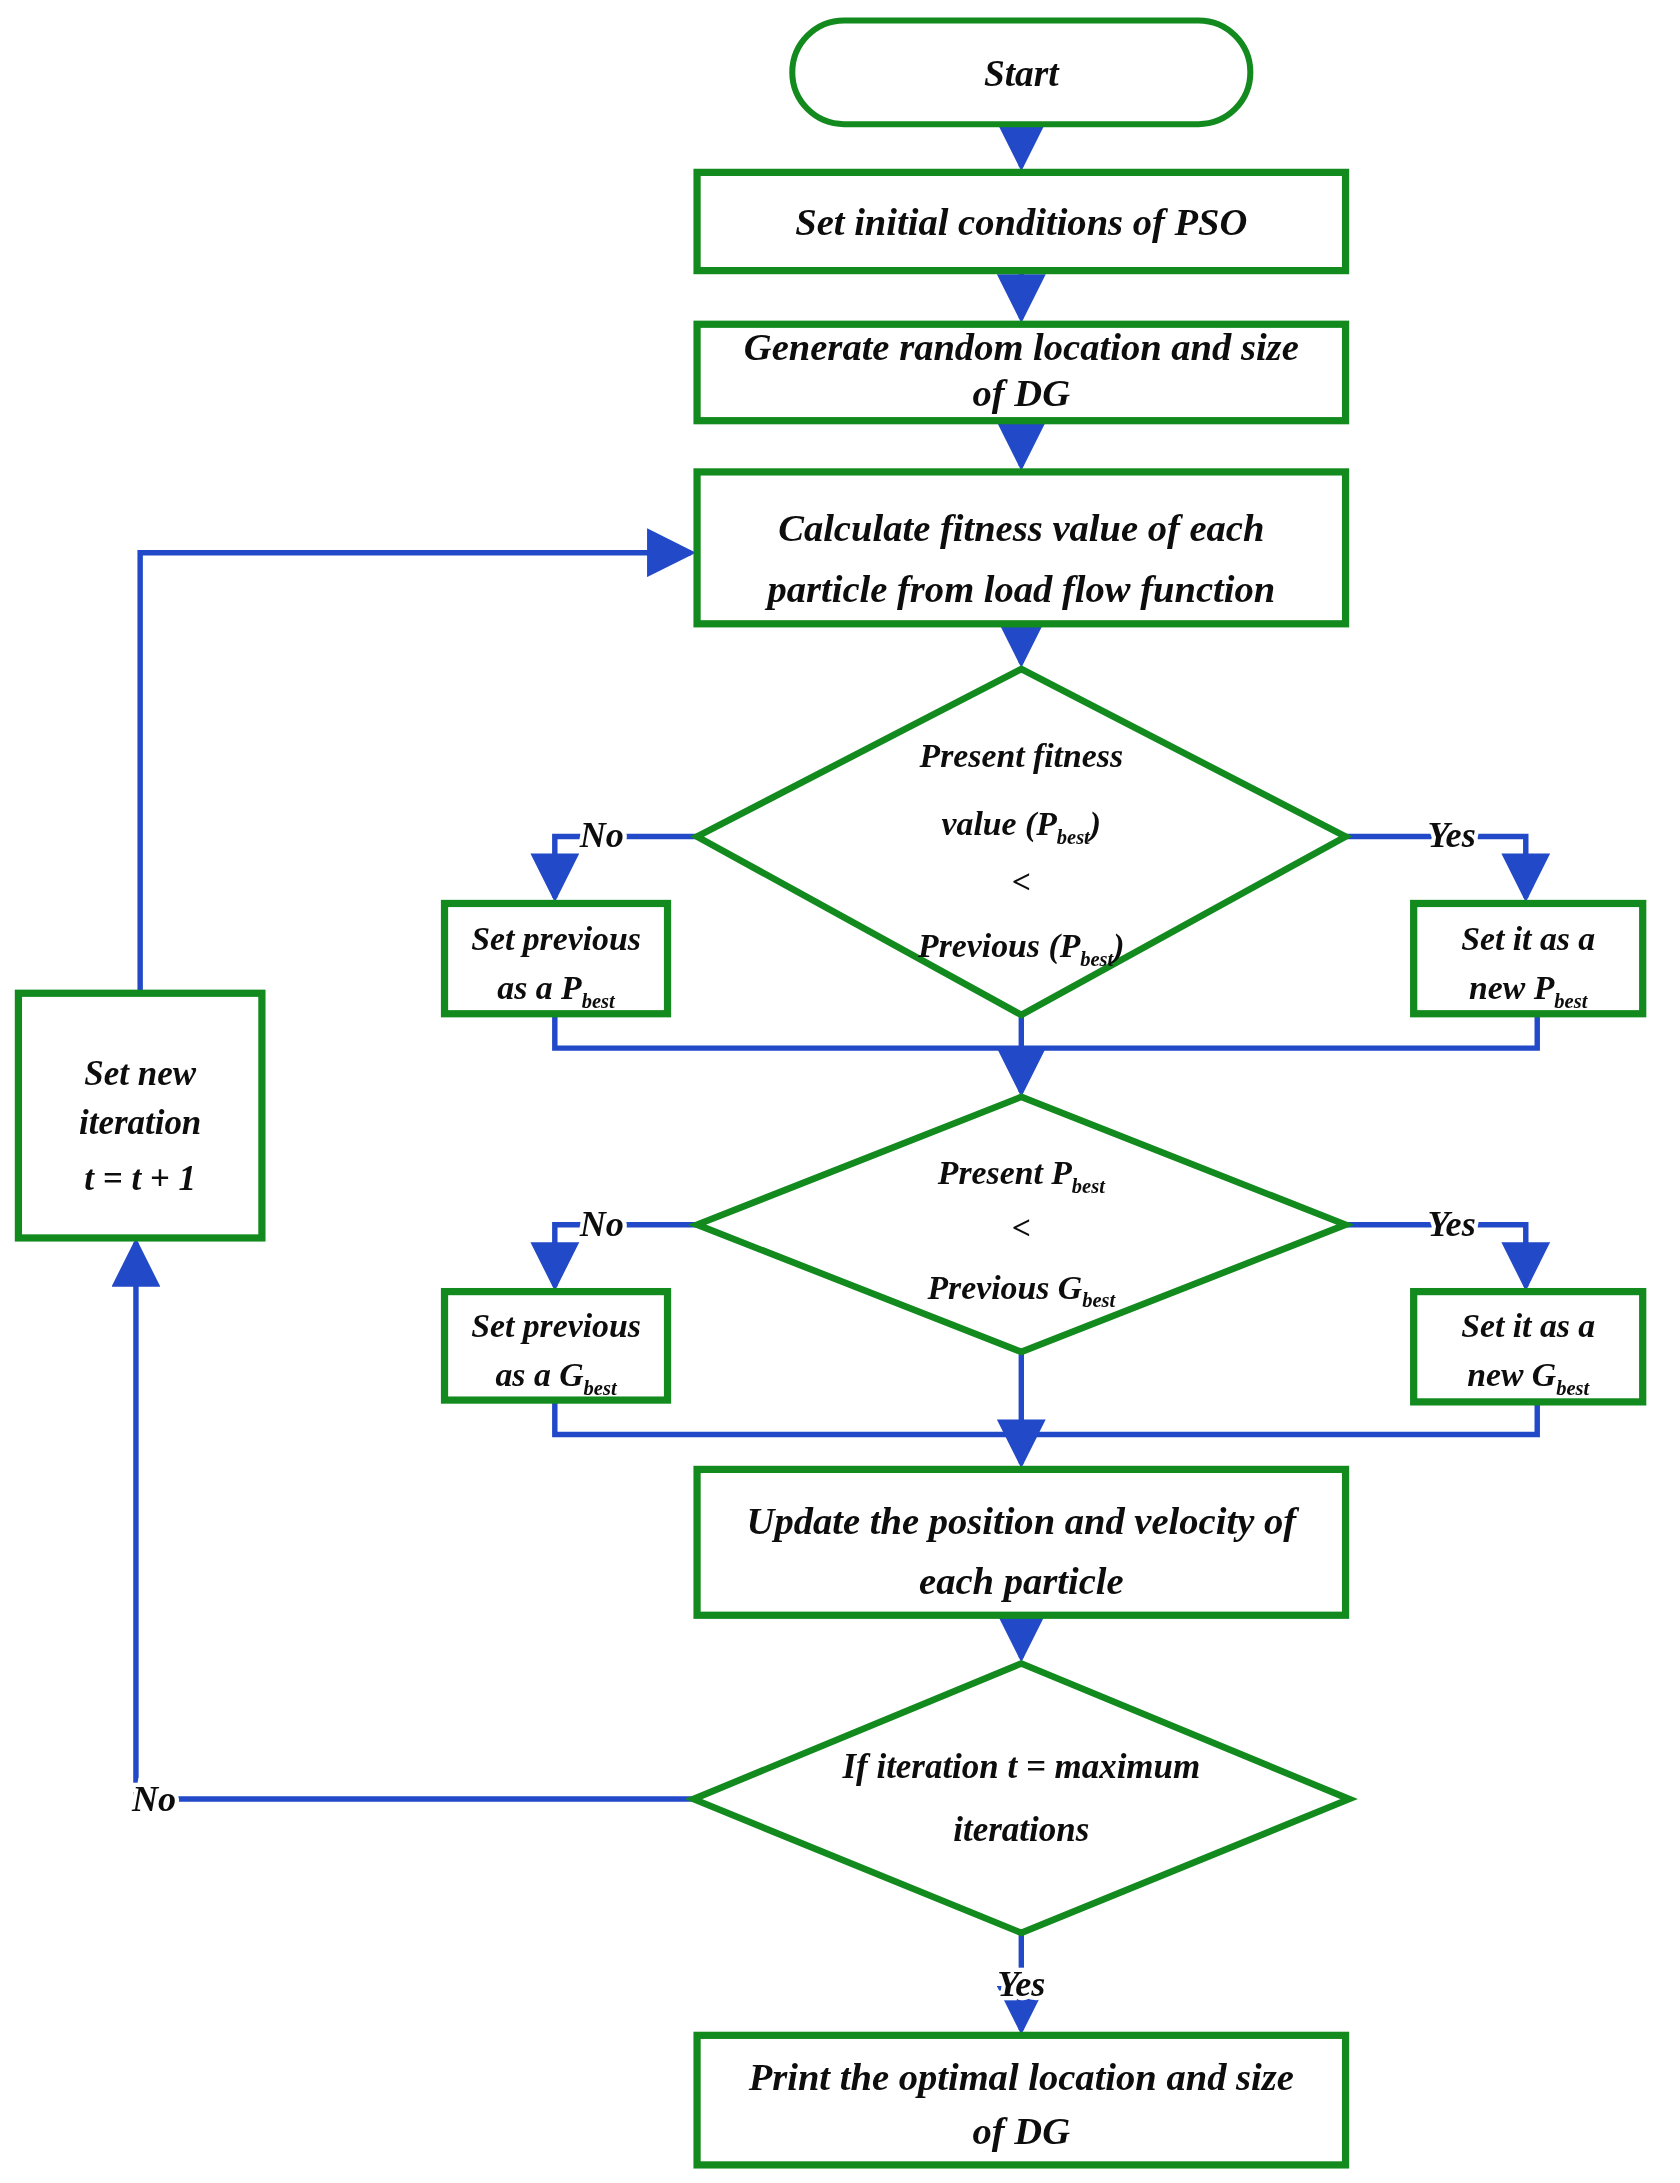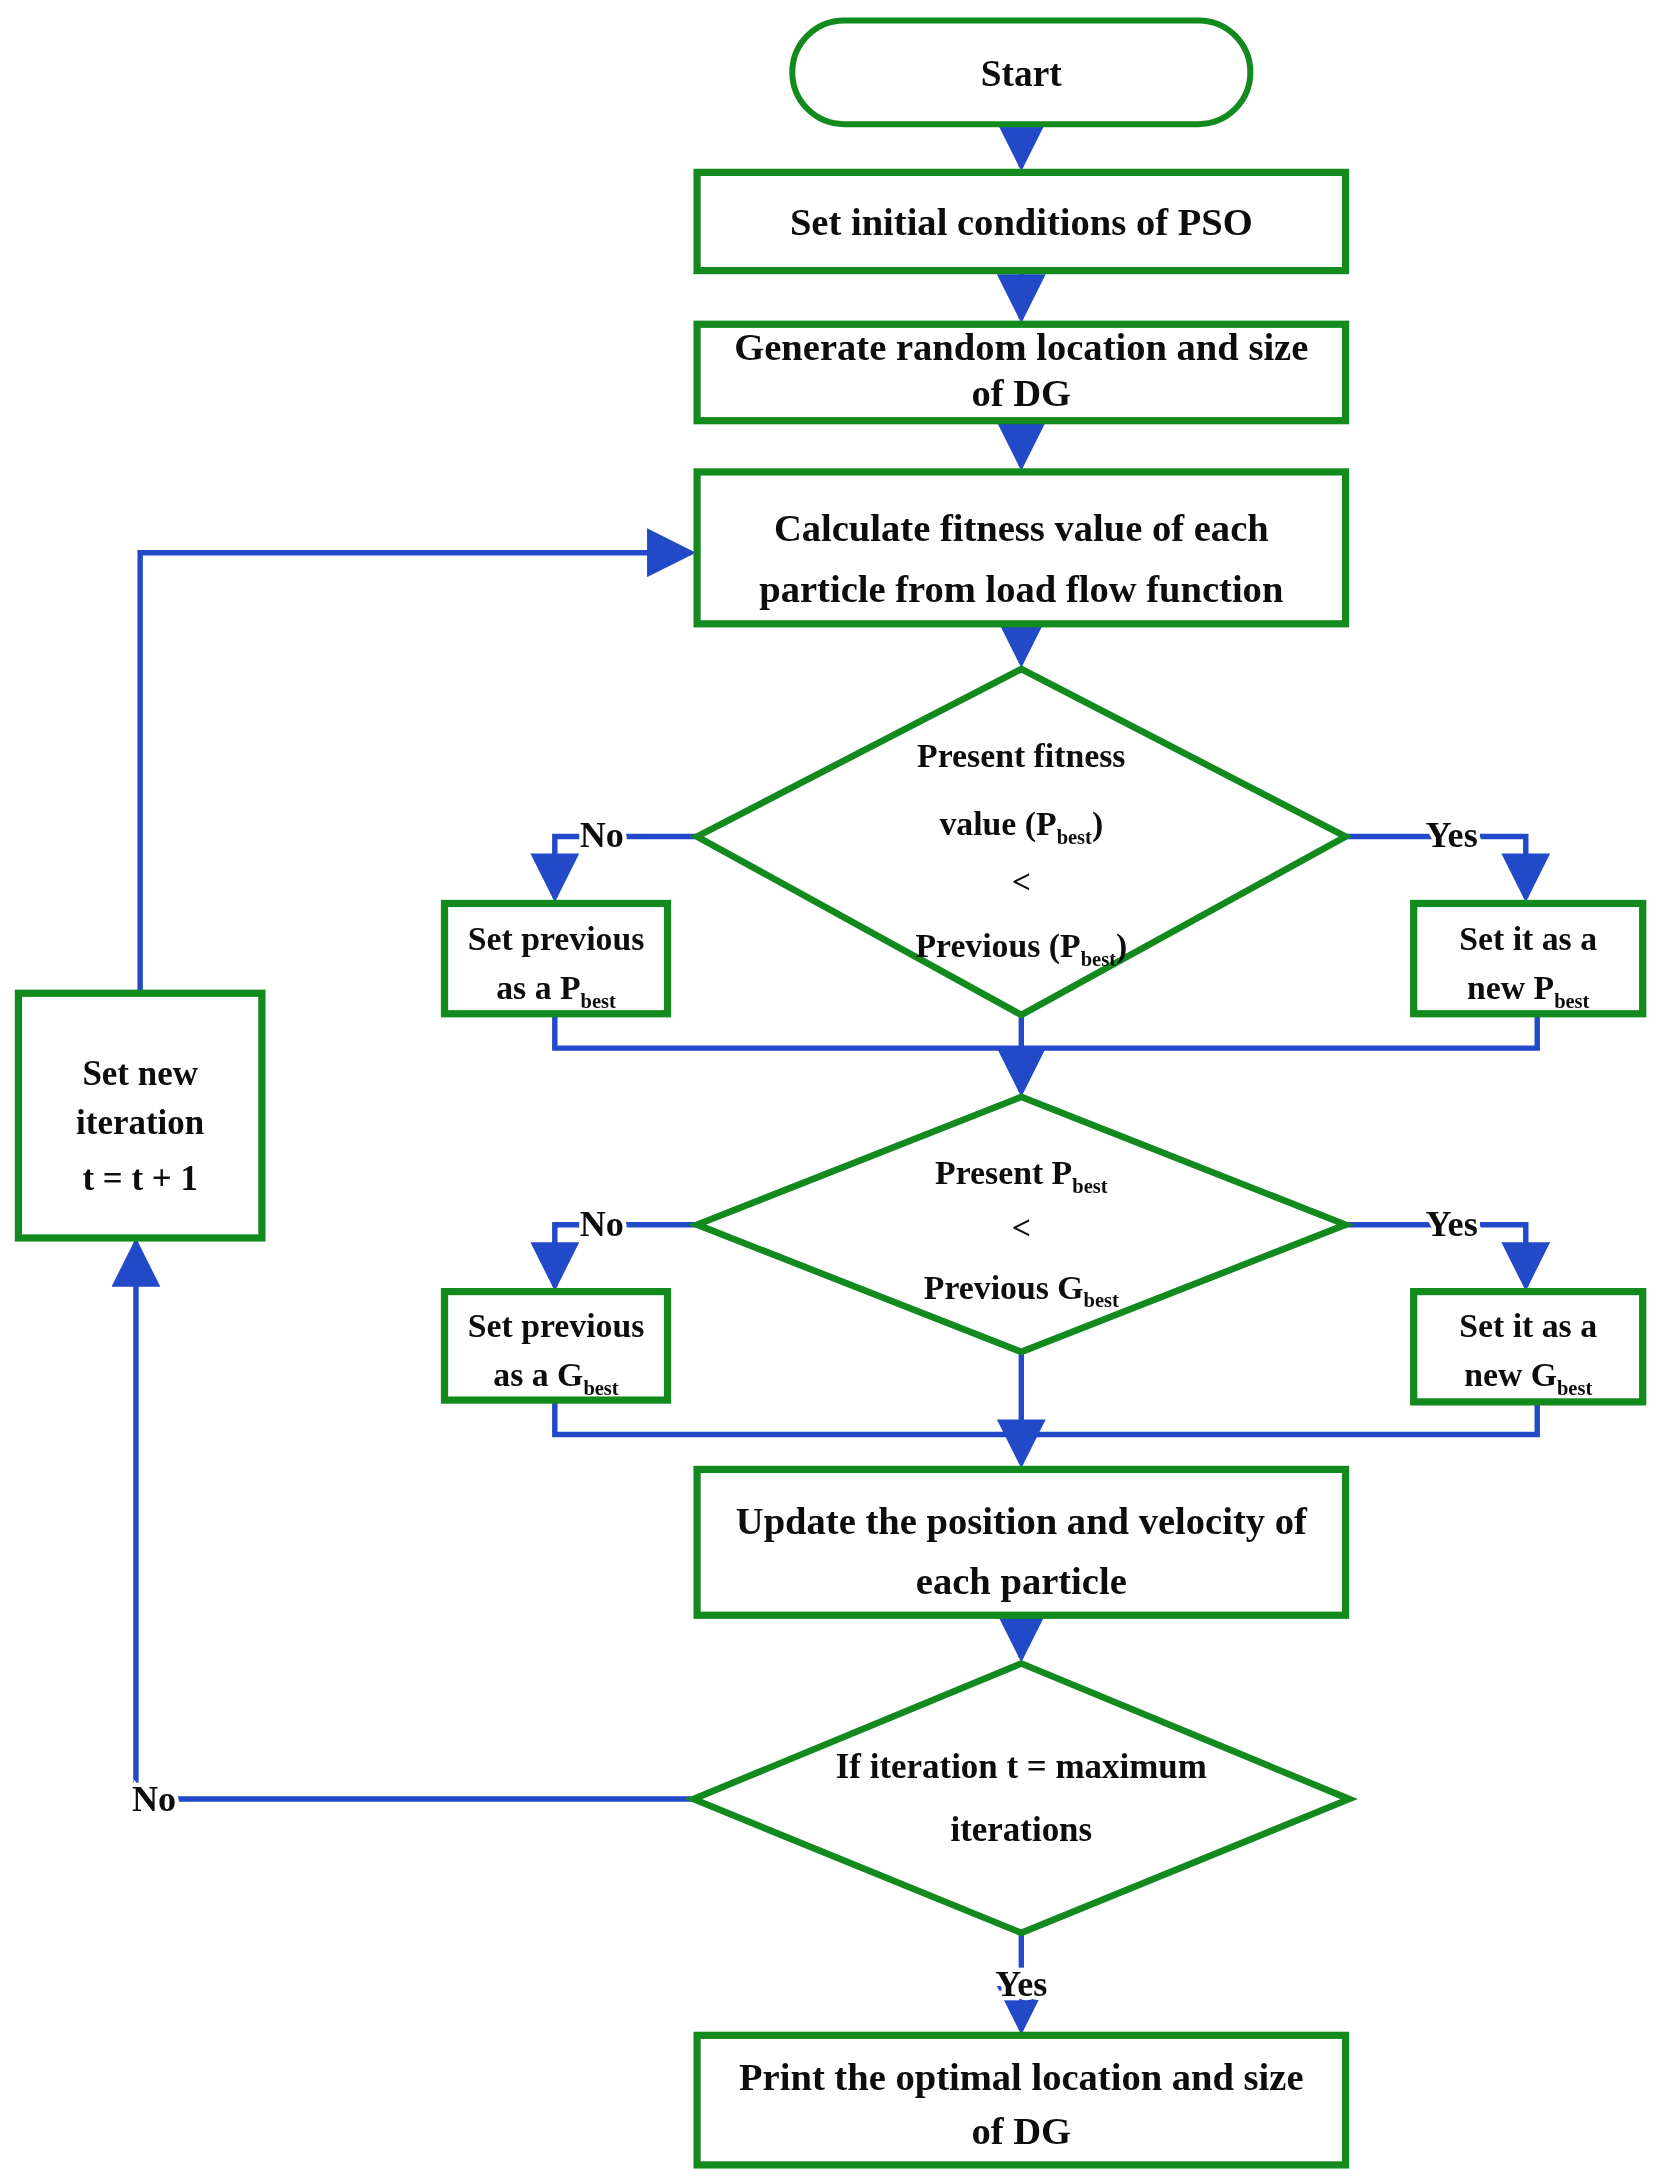--- a/index.html
+++ b/index.html
@@ -1,16 +1,16 @@
 <!DOCTYPE html>
 <html style="font-size:9.6px"><head>
 <meta charset="utf-8">
 <style>
   html,body{margin:0;padding:0;background:#ffffff;}
-  .stage{width:1681px;height:2183px;background:#ffffff;position:relative;}
+  .stage{width:1681px;height:2183px;background:#ffffff;position:relative;font-style:italic;}
   svg{display:block;}
   .shape{fill:#ffffff;stroke:#128a1e;stroke-width:12;}
   .diamond{fill:#ffffff;stroke:#128a1e;stroke-width:11;stroke-linejoin:miter;}
   .oval{fill:#ffffff;stroke:#128a1e;stroke-width:10;}
   .flow{fill:none;stroke:#2149c8;stroke-width:9;}
   .txt{font-family:"Liberation Serif","DejaVu Serif",serif;font-weight:bold;fill:#0d0d0d;text-anchor:middle;}
   .t-xl{font-size:62px;}
   .t-lg{font-size:64px;}
   .t-md{font-size:56px;}
   .t-sm{font-size:56px;}

